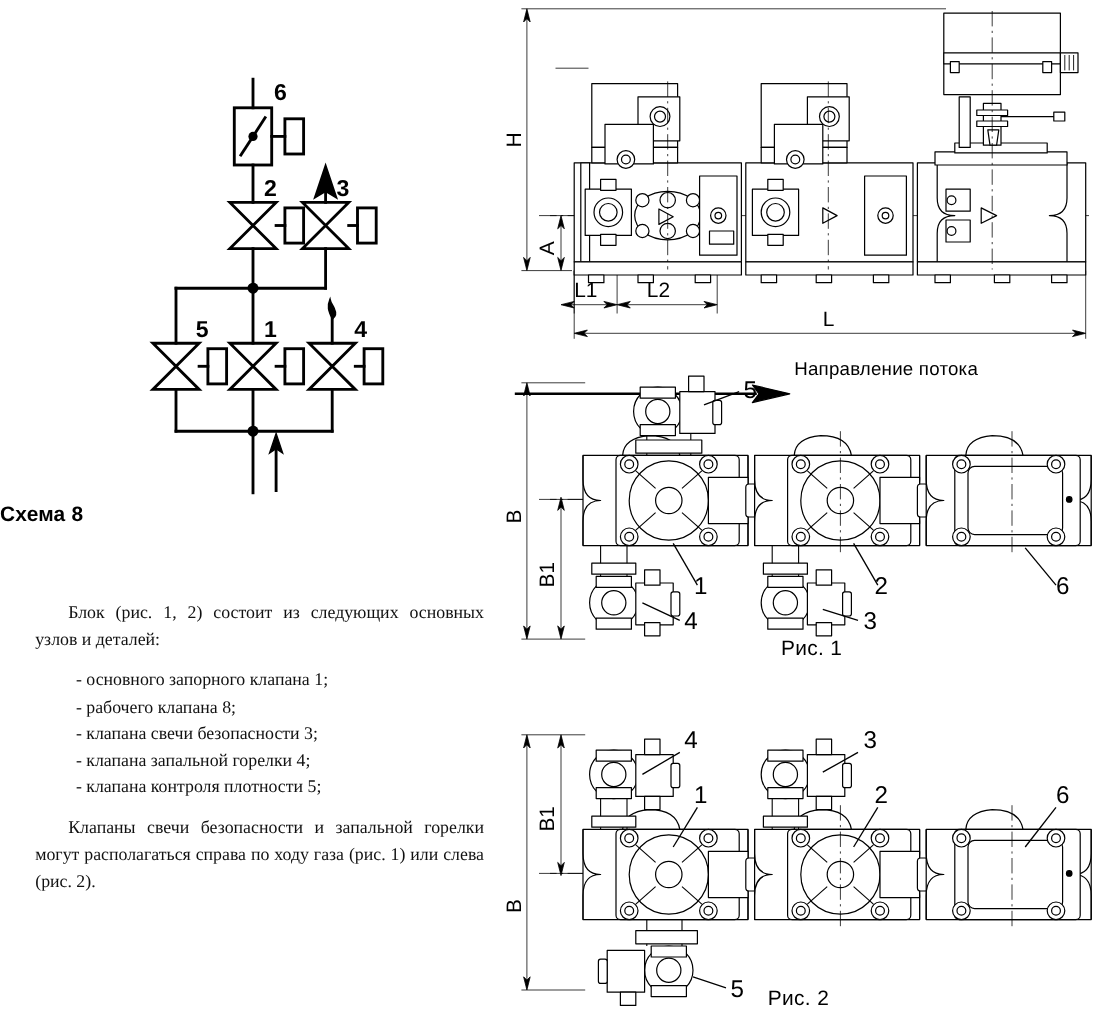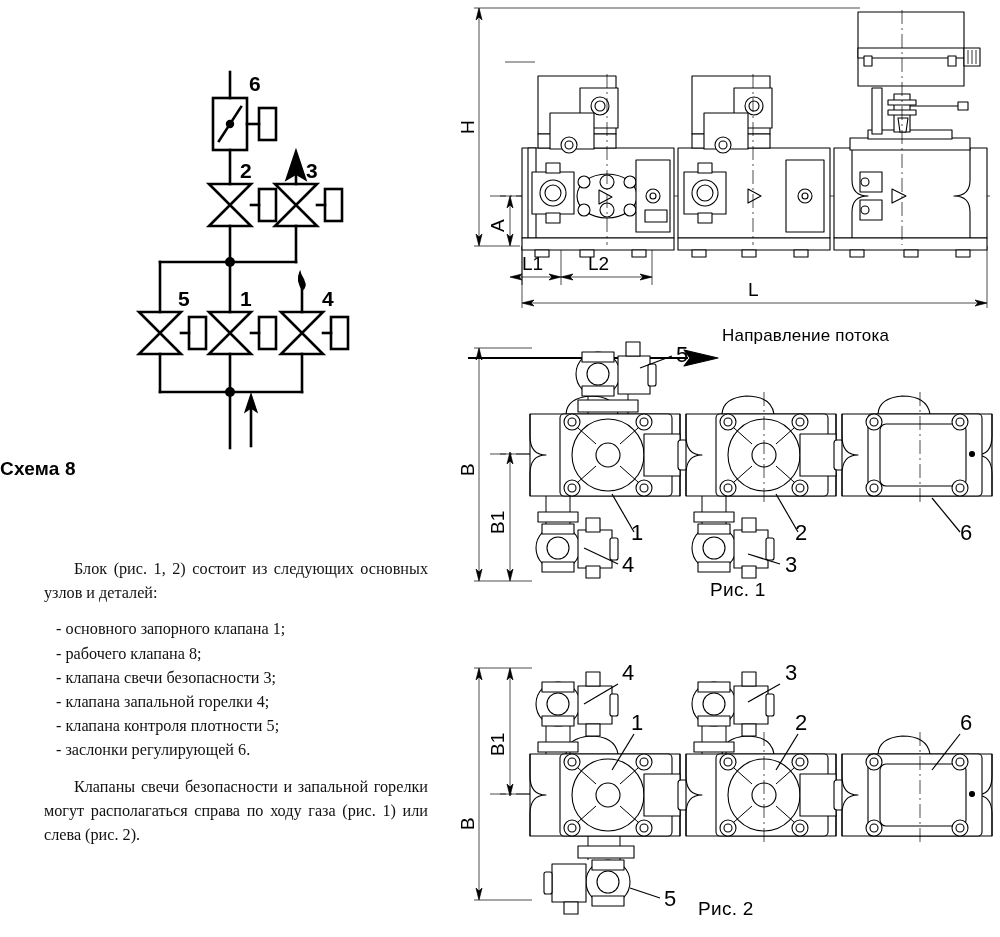--- a/index.html
+++ b/index.html
@@ -15,23 +15,23 @@
     position:absolute; left:0; top:458px; width:460px; 
     font-family:"Liberation Sans", sans-serif; font-size:19px; font-weight:700;
     letter-spacing:.2px;
   }
 
   #body-text{
     position:absolute; left:32px; top:545px; width:408px;
     font-family:"Liberation Serif", serif; font-size:16.2px; line-height:24.2px;
     text-align:justify; color:#111;
   }
-  #body-text p{margin:12px;}
+  #body-text p{margin:0;}
   #body-text p.indent{text-indent:30px;}
-  #body-text ul{list-style:none;margin:0;padding:0;}
+  #body-text ul{list-style:none;margin:13px;padding:0;}
   #body-text ul li{text-indent:24px;}
   #body-text p.gap{margin-top:22px;text-indent:46px;}
 
   
   #right-col{position:absolute;left:460px;top:0;width:540px;height:937px;}
   .fig-caption{
     position:absolute; font-family:"Liberation Sans", sans-serif;
     font-size:19px; font-weight:400; letter-spacing:.3px;text-align:center;
   }
   #cap-fig1{left:250px; top:579px;}
@@ -132,21 +132,20 @@
     </div>
 
     <div id="body-text">
       <p class="indent">Блок (рис. 1, 2) состоит из следующих основных узлов и деталей:</p>
       <ul>
         <li>- основного запорного клапана 1;</li>
         <li>- рабочего клапана 8;</li>
         <li>- клапана свечи безопасности 3;</li>
         <li>- клапана запальной горелки 4;</li>
         <li>- клапана контроля плотности 5;</li>
-        <li>- заслонки регулирующей 6.</li>
       </ul>
       <p class="indent">Клапаны свечи безопасности и запальной горелки могут располагаться справа по ходу газа (рис. 1) или слева (рис. 2).</p>
     </div>
   </div>
 
   <div id="right-col">
 
     <svg width="540" height="315" viewBox="0 0 540 315" style="position:absolute;left:0;top:0;">
       <g stroke="#000" fill="#fff" stroke-width="1.1" stroke-linejoin="round">
 

